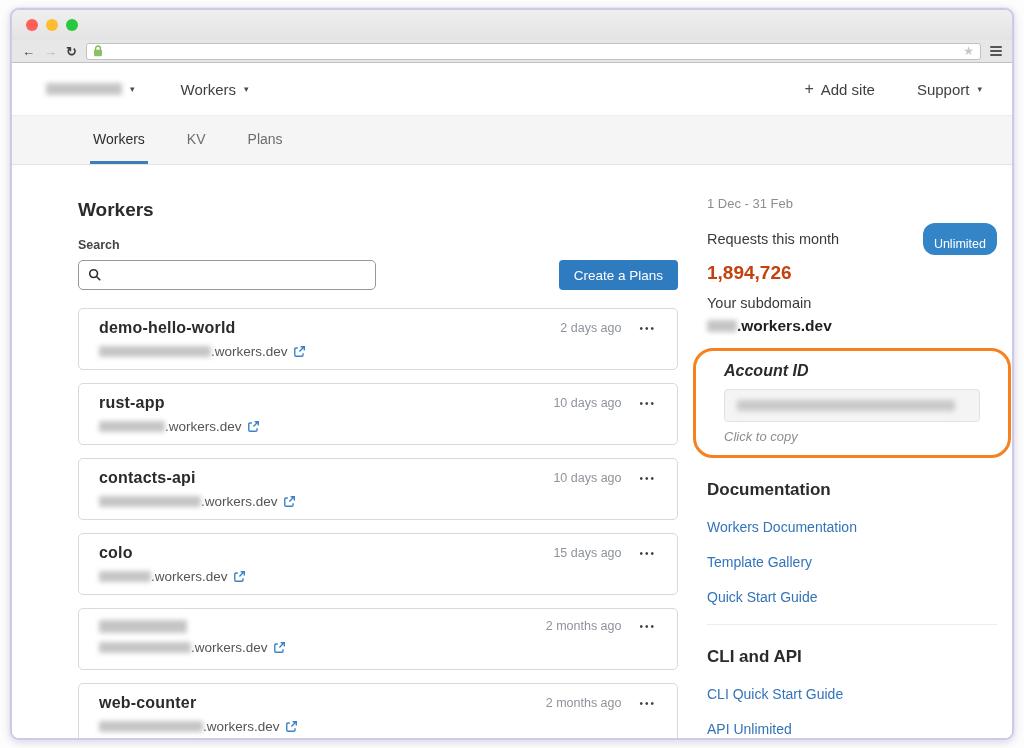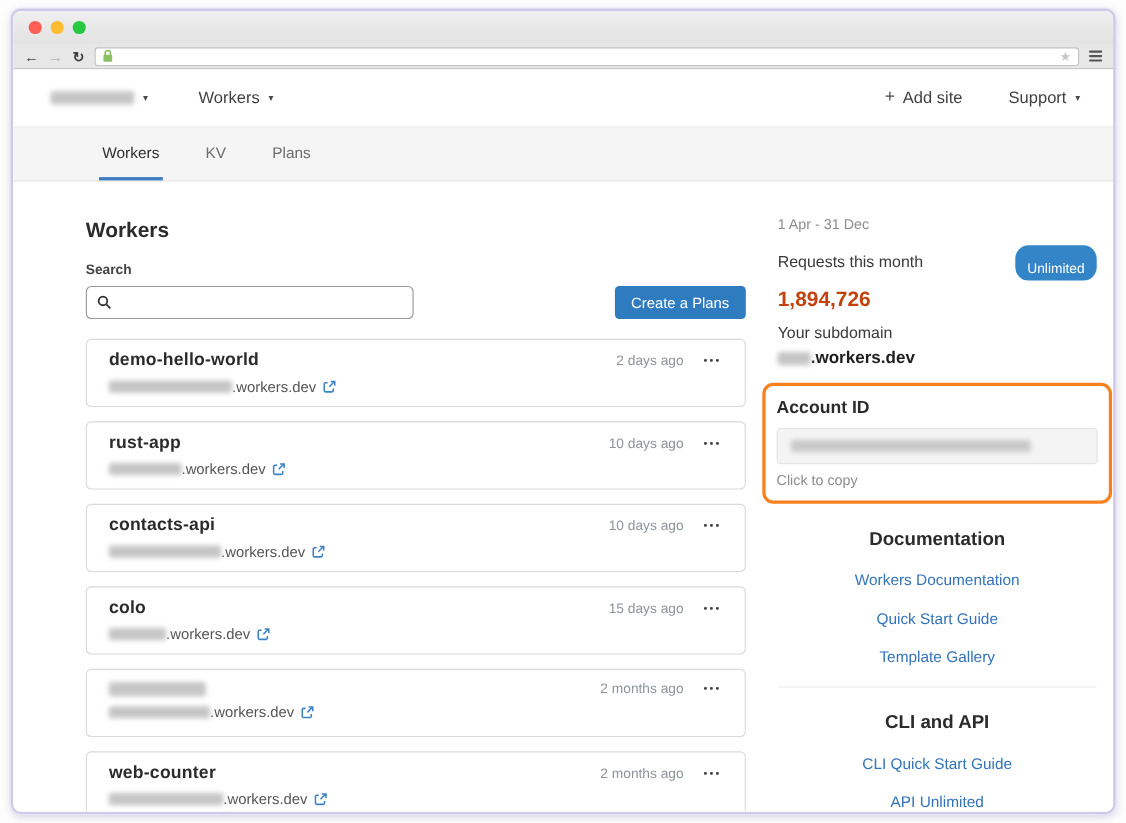--- a/index.html
+++ b/index.html
@@ -82,28 +82,28 @@
   .ext-icon { margin-left: 5px; display: inline-flex; cursor: pointer; }
   
   .right { width: 290px; flex: 0 0 290px; margin-left: 29px; }
   .date-range { font-size: 13px; color: #8d8d8d; margin-top: 11px; }
   .req-row { display: flex; align-items: center; margin-top: 12px; }
   .req-label, .sub-label { font-size: 14.5px; color: #3a3a3a; }
   .badge { margin-left: auto; color: #fff; font-size: 12.5px; padding: 14px 11px 4px; border-radius: 12px; }
   .req-value { font-size: 19px; font-weight: bold; color: #c2410c; margin-top: 7px; }
   .sub-label { margin-top: 11px; }
   .sub-value { margin-top: 6px; font-size: 15.5px; font-weight: bold; color: #1f1f1f; display: flex; align-items: center; }
-  .account-box { margin: 13px -14px 0; border-radius: 10px; padding: 11px 10px 11px; }
+  .account-box { margin: 13px -14px 0; border-radius: 20px; padding: 11px 28px 11px; font-style: italic; }
   .account-title { font-size: 16px; font-weight: bold; color: #2b2b2b; }
   .account-value {
     margin-top: 9px; height: 33px; background: #f4f4f4; border: 1px solid #e2e2e2;
     border-radius: 4px; display: flex; align-items: center; padding: 0 12px; cursor: pointer;
   }
   .copy-hint { margin-top: 7px; font-size: 13px; color: #8d8d8d; }
-  .section { margin-top: 22px; text-align: center; }
+  .section { margin-top: 22px; }
   .section-title { font-size: 17px; font-weight: bold; color: #2b2b2b; }
   .side-link { display: block; margin-top: 19px; font-size: 14px; text-decoration: none; cursor: pointer; }
   .divider { border-top: 1px solid #ececec; margin-top: 19px; }
 </style>
 </head>
 <body>
 
 <div class="window">
 
   <div class="titlebar">
@@ -296,21 +296,21 @@
                     <path d="M8.2 1.9h4v4M11.9 2 6.9 7.1" fill="none" stroke="#3b82c6" stroke-width="1.5"></path>
                   </svg>
               </span>
             </div>
           </div>
 
         </div>
       </div>
 
       <div class="right">
-        <div class="date-range">1 Apr - 31 Dec</div>
+        <div class="date-range">1 Dec - 31 Feb</div>
 
         <div class="req-row">
           <span class="req-label">Requests this month</span>
           <span class="badge" style="background:#3385c7">Unlimited</span>
         </div>
         <div class="req-value">1,894,726</div>
 
         <div class="sub-label">Your subdomain</div>
         <div class="sub-value">
           <span class="blur" style="width:30px;height:12px"></span>
@@ -321,22 +321,22 @@
           <div class="account-title">Account ID</div>
           <div class="account-value">
             <span class="blur" style="width:218px;height:11px;background:#c9c9c9"></span>
           </div>
           <div class="copy-hint">Click to copy</div>
         </div>
 
         <div class="section">
           <div class="section-title">Documentation</div>
           <a class="side-link" style="color:#3374b9">Workers Documentation</a>
+          <a class="side-link" style="color:#3374b9">Template Gallery</a>
           <a class="side-link" style="color:#3374b9">Quick Start Guide</a>
-          <a class="side-link" style="color:#3374b9">Template Gallery</a>
           <div class="divider"></div>
         </div>
 
         <div class="section">
           <div class="section-title">CLI and API</div>
           <a class="side-link" style="color:#3374b9">CLI Quick Start Guide</a>
           <a class="side-link" style="color:#3374b9">API Unlimited</a>
 
         </div>
       </div>

